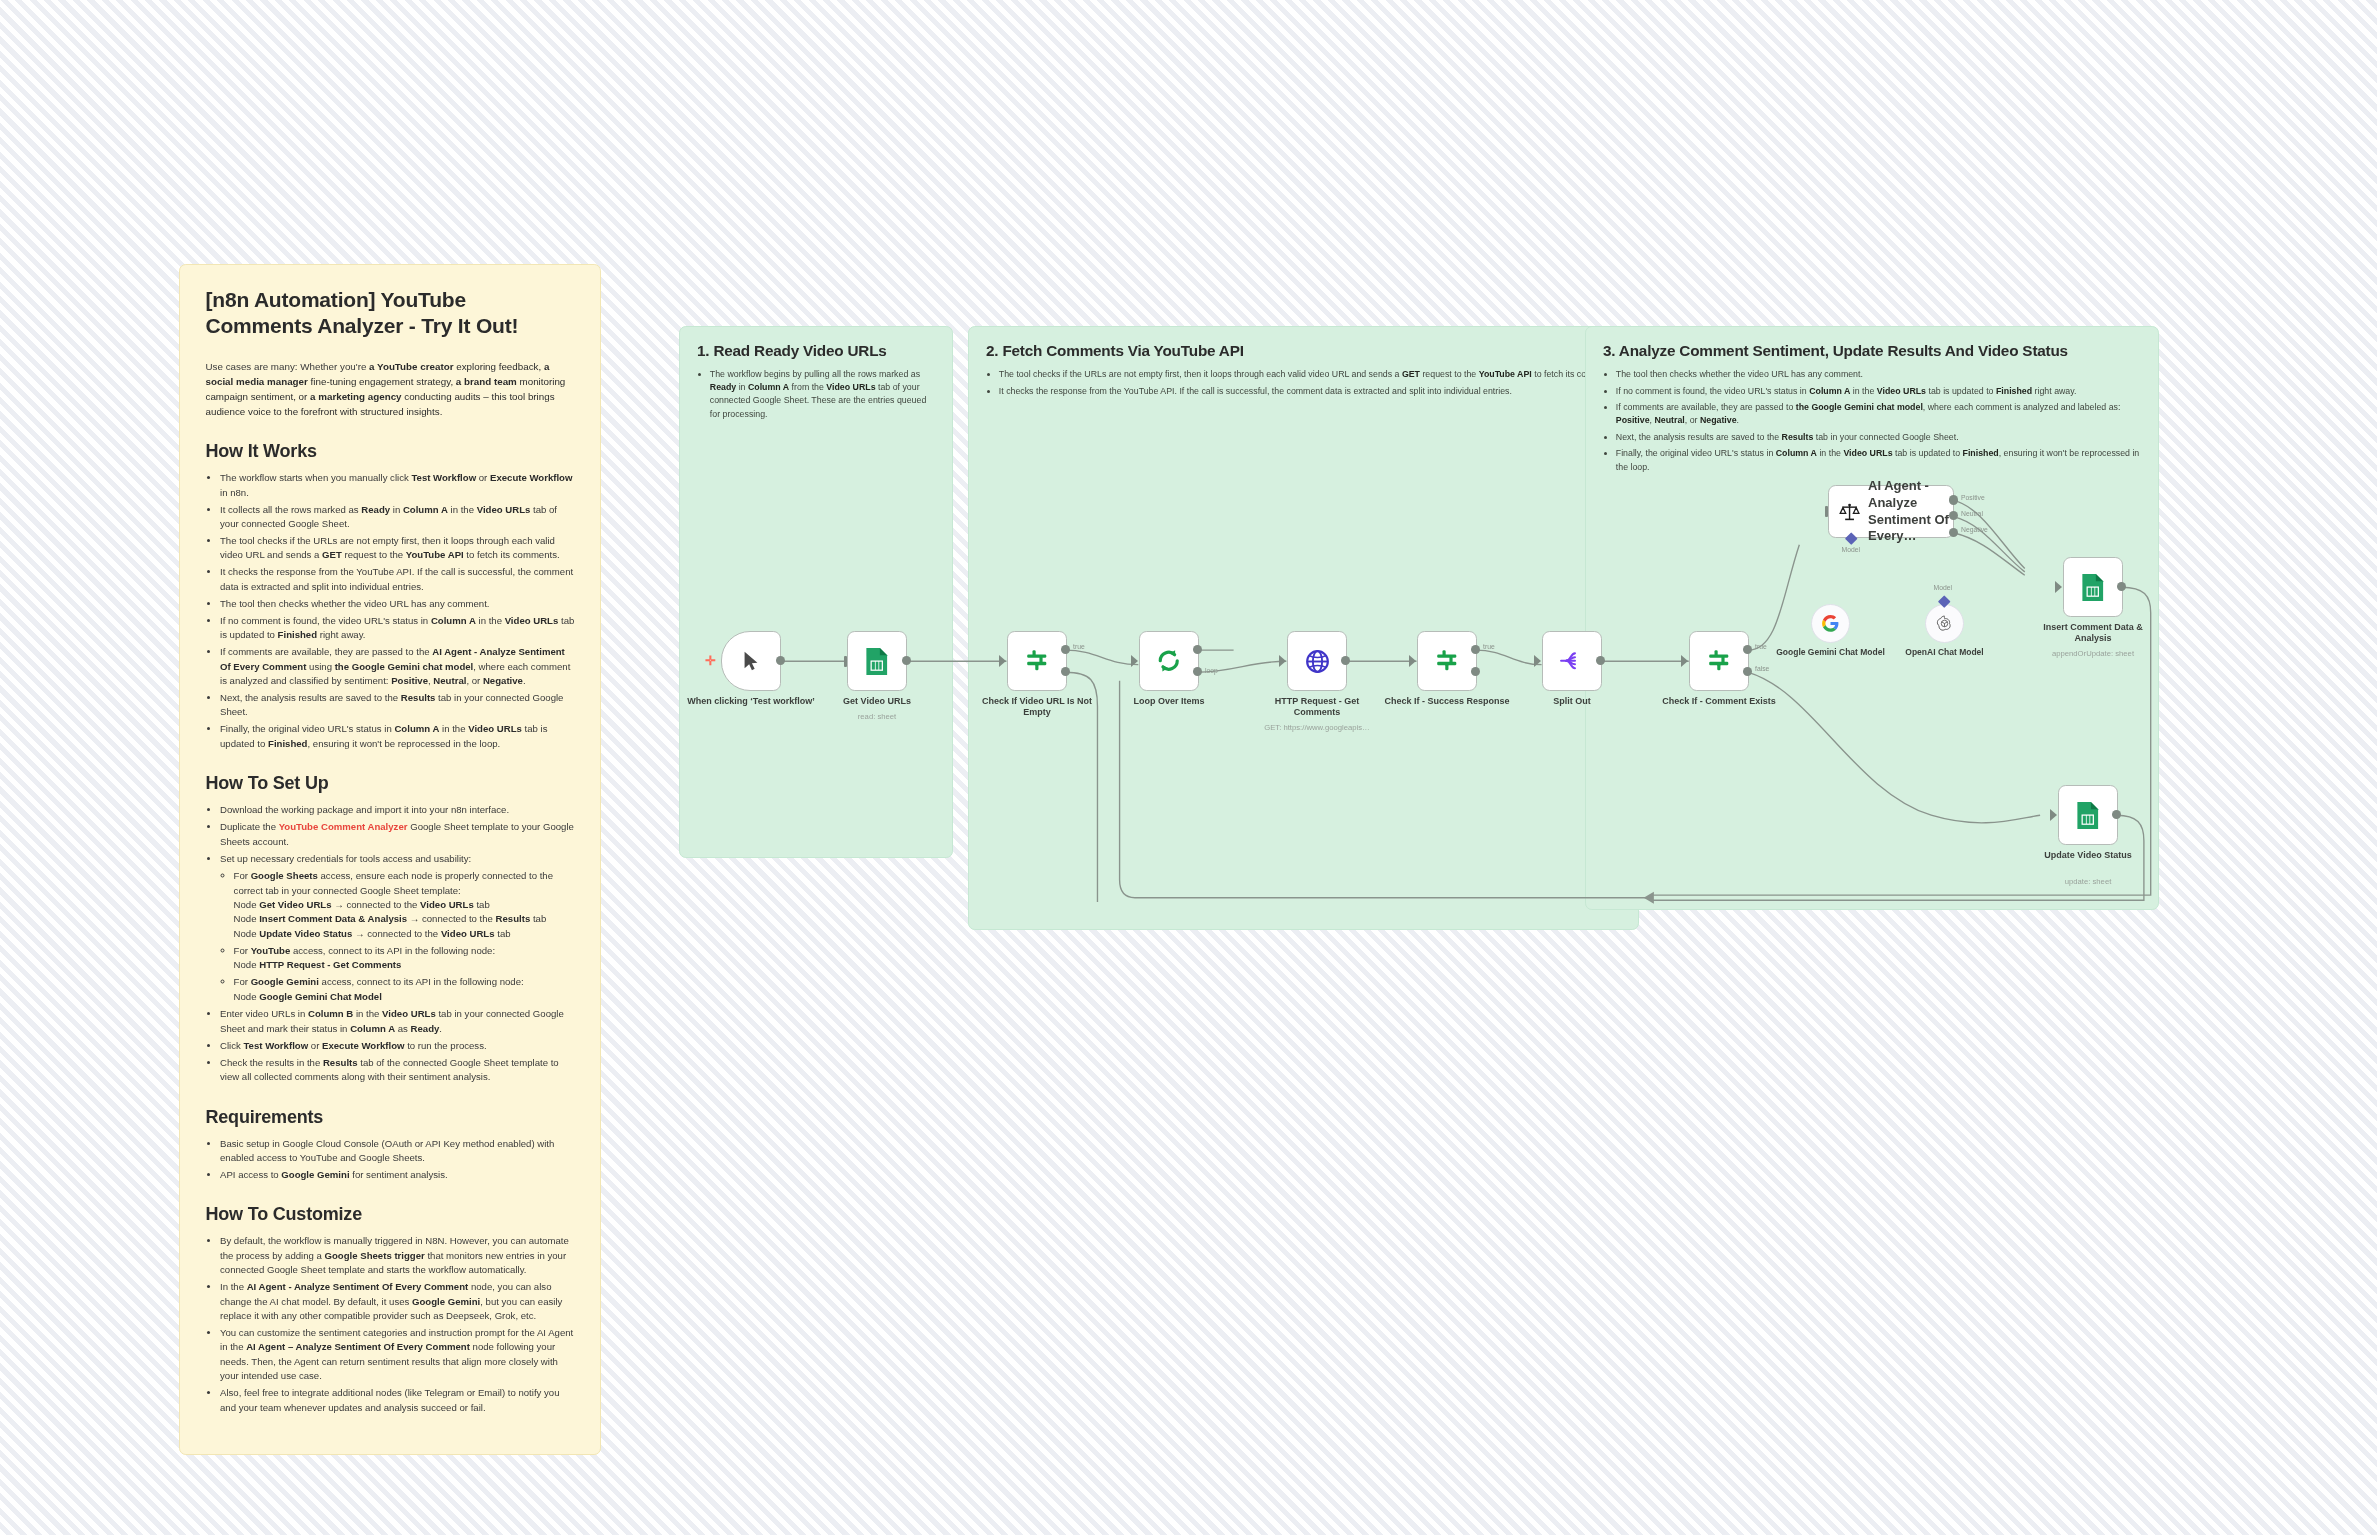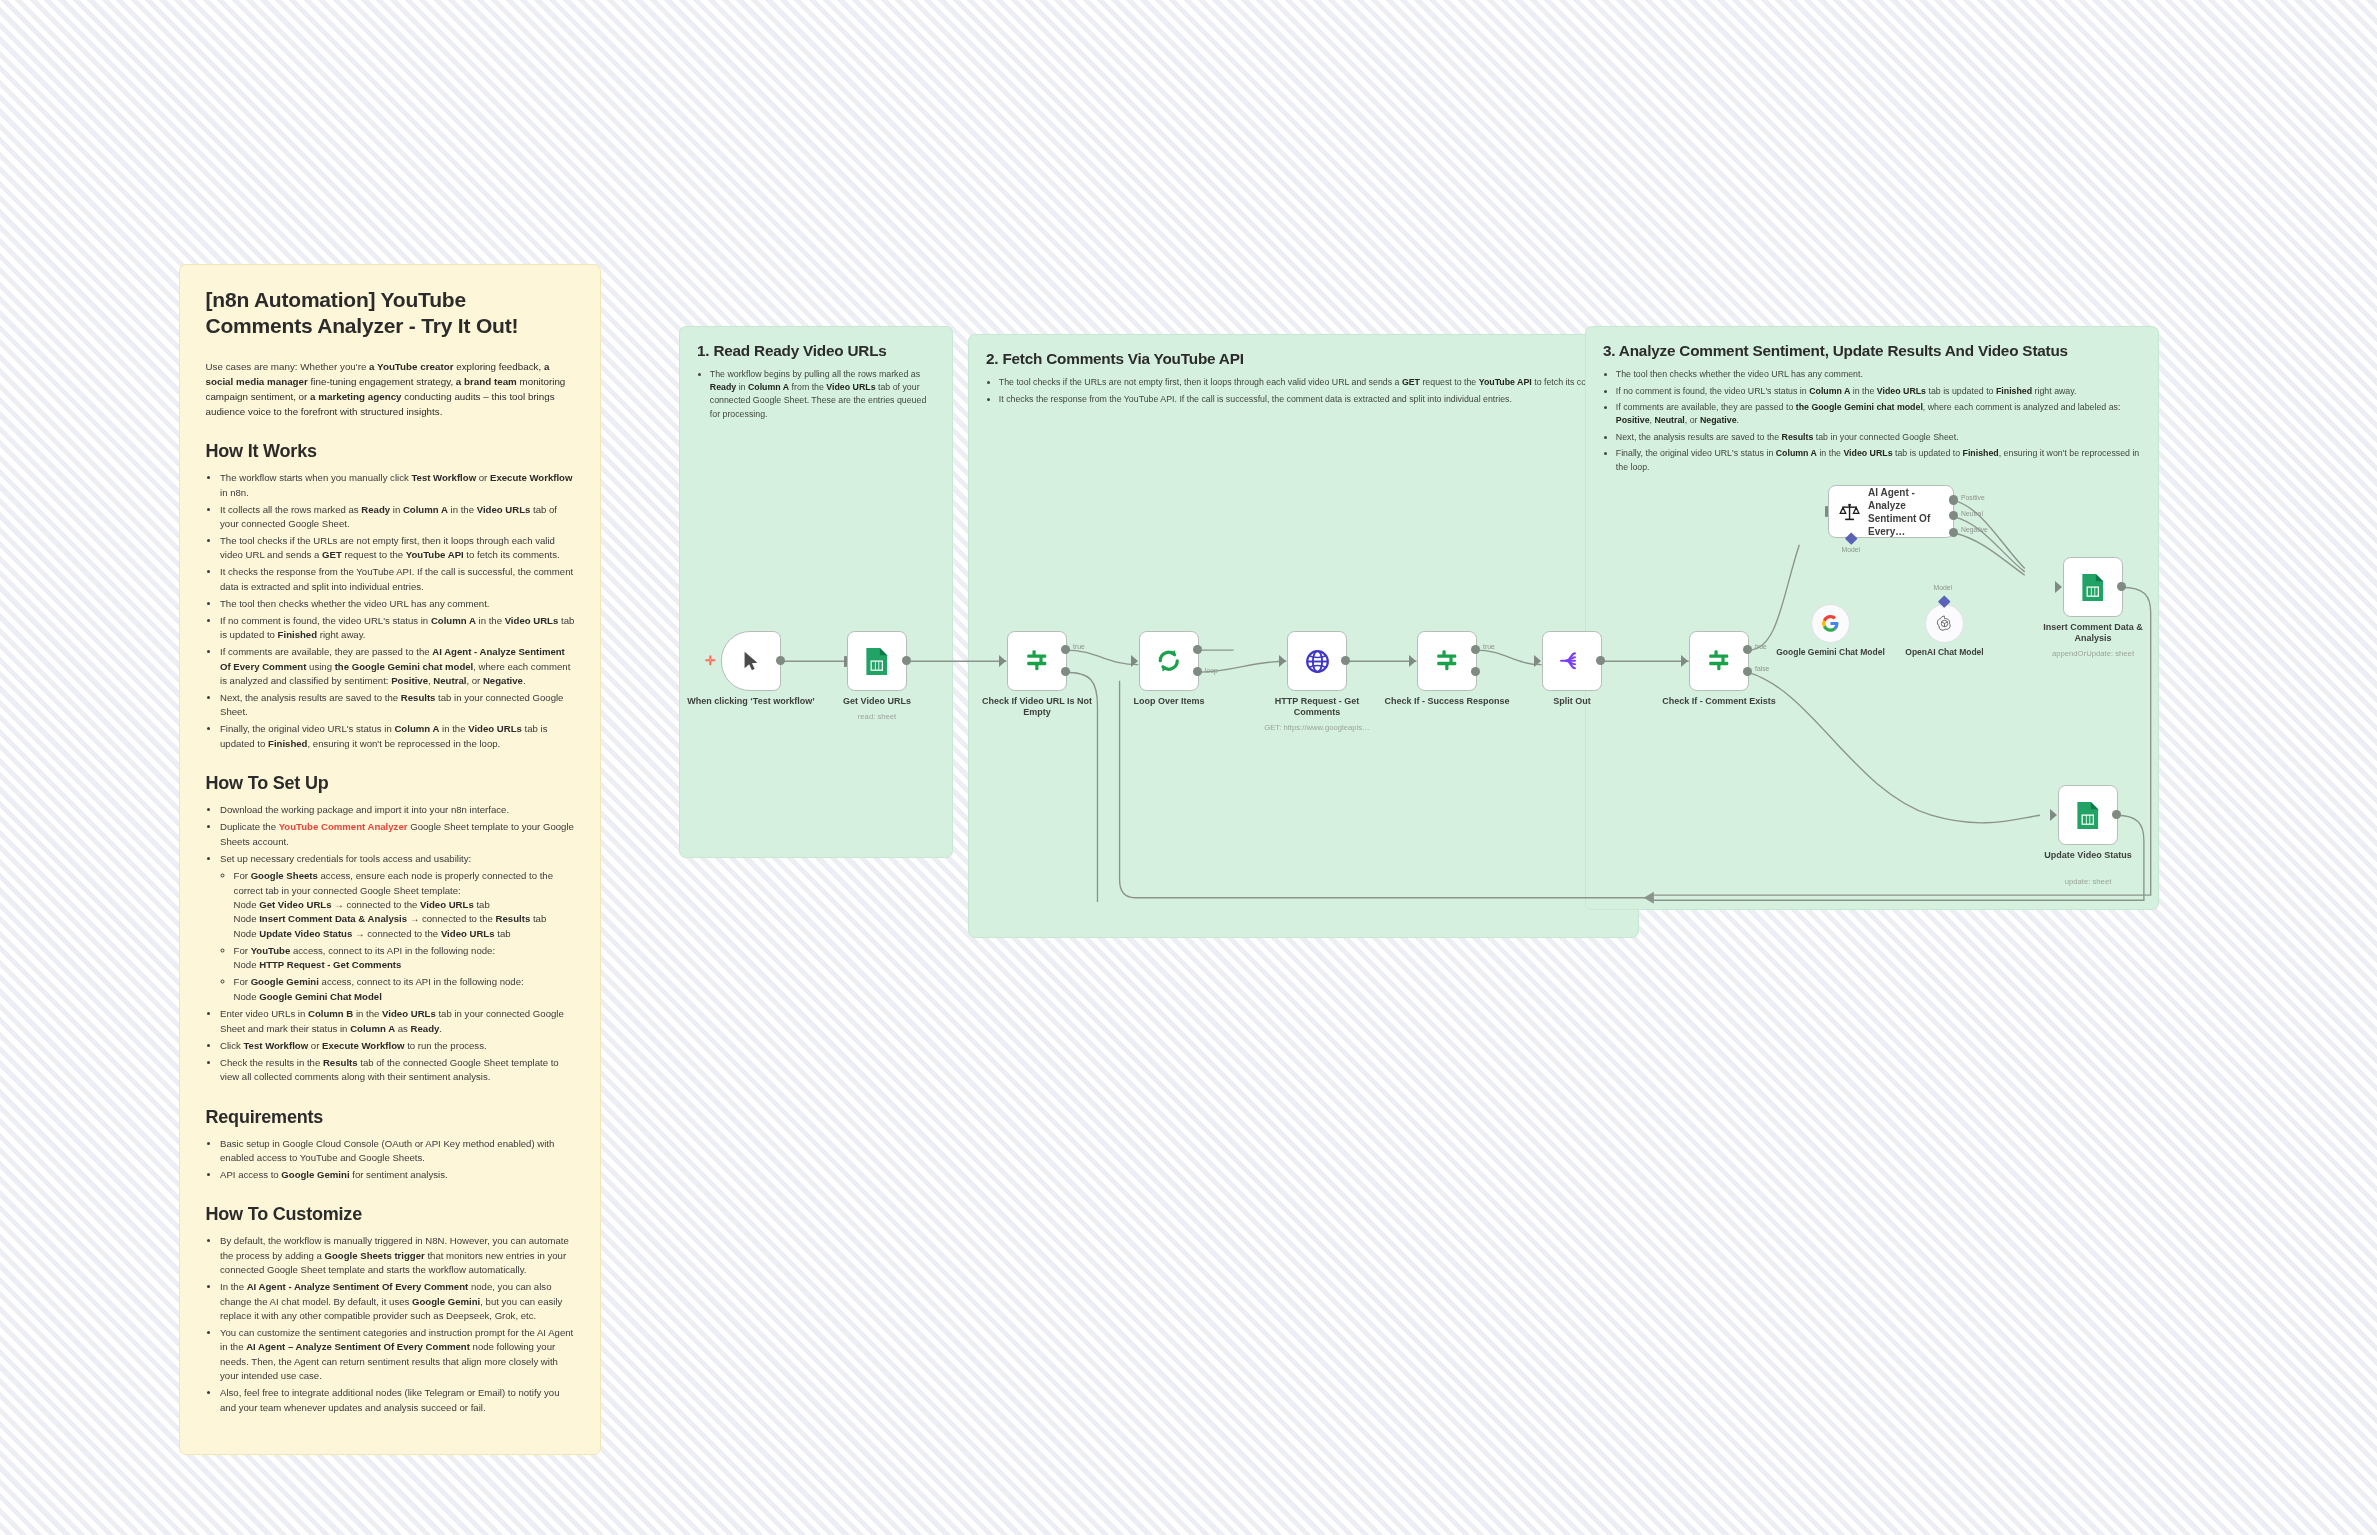--- a/index.html
+++ b/index.html
@@ -50,21 +50,21 @@
   .node-label{
     position:absolute;top:65px;left:50%;transform:translateX(-50%);
     width:128px;text-align:center;font-size:9px;font-weight:700;
     color:#3c3f3c;line-height:1.25;
   }
   .node-sub{
     position:absolute;top:92px;left:50%;transform:translateX(-50%);
     width:136px;text-align:center;font-size:7.7px;color:#9aa39c;line-height:1.2;
   }
   .node-sub.one{top:81px;}
-  .wide .agent-title{font-size:10px;font-weight:700;color:#3c3f3c;line-height:1.3;max-width:85px;}
+  .wide .agent-title{font-size:13px;font-weight:700;color:#3c3f3c;line-height:1.3;max-width:85px;}
 
   
   .subnode{position:absolute;}
   .subnode .circle{
     width:37px;height:37px;border-radius:50%;background:#fbfbfd;
     border:1.3px solid #dfe1e8;display:flex;align-items:center;justify-content:center;
   }
   .subnode .slabel{
     position:absolute;top:43px;left:50%;transform:translateX(-50%);
     width:111px;text-align:center;font-size:8.5px;font-weight:700;color:#3c3f3c;line-height:1.25;
@@ -136,21 +136,21 @@
 
   <div class="sticky sticky-green" style="left:679px;top:326px;width:274px;height:532px;">
     <div class="sec-body">
       <div class="sec-title">1. Read Ready Video URLs</div>
       <ul id="sec0">
           <li>The workflow begins by pulling all the rows marked as <b>Ready</b> in <b>Column A</b> from the <b>Video URLs</b> tab of your connected Google Sheet. These are the entries queued for processing.</li>
         </ul>
     </div>
   </div>
 
-  <div class="sticky sticky-green" style="left:968px;top:334px;width:671px;height:604px;">
+  <div class="sticky sticky-green" style="left:968px;top:326px;width:671px;height:604px;">
     <div class="sec-body">
       <div class="sec-title">2. Fetch Comments Via YouTube API</div>
       <ul id="sec1">
           <li>The tool checks if the URLs are not empty first, then it loops through each valid video URL and sends a <b>GET</b> request to the <b>YouTube API</b> to fetch its comments.</li>
           <li>It checks the response from the YouTube API. If the call is successful, the comment data is extracted and split into individual entries.</li>
         </ul>
     </div>
   </div>
 
   <div class="sticky sticky-green" style="left:1585px;top:326px;width:574px;height:584px;">

